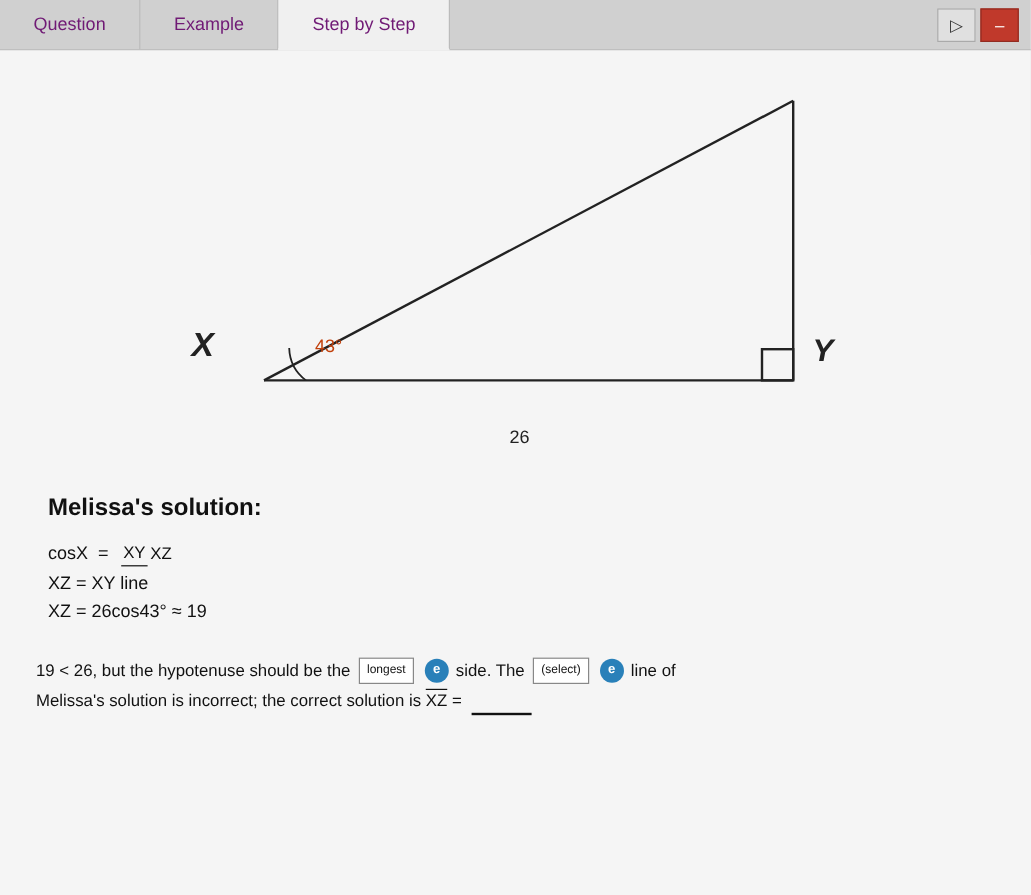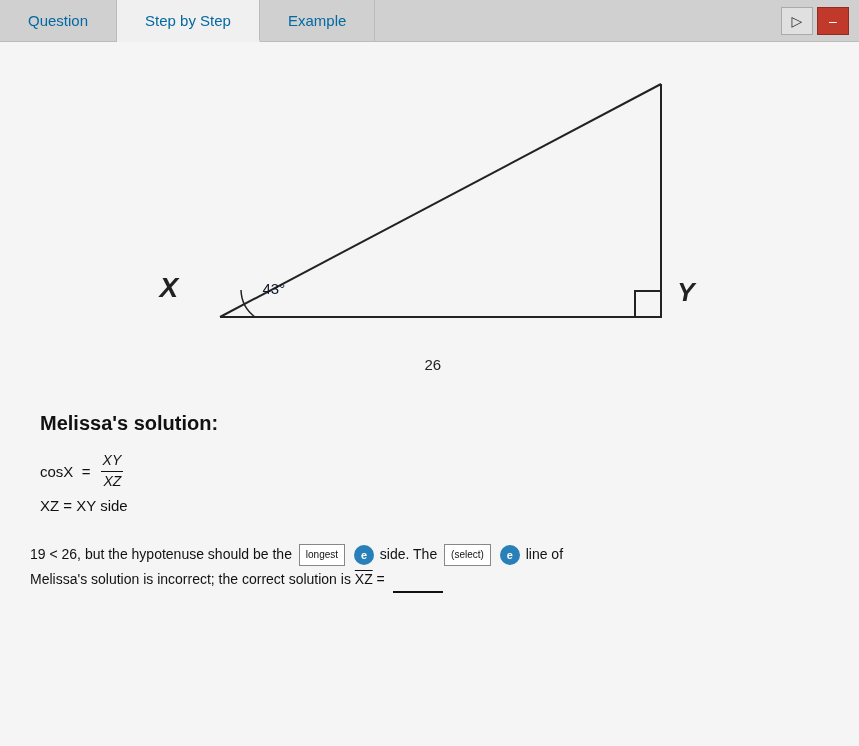--- a/index.html
+++ b/index.html
@@ -20,21 +20,21 @@
     }
 
     .tab {
       display: flex;
       align-items: center;
       padding: 0 28px;
       font-size: 15px;
       font-weight: 500;
       cursor: pointer;
       border-right: 1px solid #bbb;
-      color: #0369a1;
+      color: #701a75;
     }
 
     .tab.active {
       background: #f0f0f0;
       border-bottom: 2px solid #f0f0f0;
       margin-bottom: -1px;
     }
 
     .tab-step-by-step {
       background: #f0f0f0;
@@ -116,21 +116,21 @@
       font-weight: bold;
       font-style: italic;
       color: #222;
     }
 
     .label-angle {
       position: absolute;
       left: 158px;
       top: 218px;
       font-size: 15px;
-      color: #0f172a;
+      color: #c2410c;
       text-align: center;
     }
 
     .label-26 {
       position: absolute;
       left: 320px;
       top: 294px;
       font-size: 15px;
       color: #222;
     }
@@ -150,26 +150,25 @@
       font-size: 15px;
       color: #111;
       margin-bottom: 6px;
       display: flex;
       align-items: center;
       gap: 4px;
     }
 
     .fraction {
       display: inline-flex;
-      flex-direction: column;
+      flex-direction: row;
       align-items: flex-end;
       font-size: 14px;
       margin: 0 2px;
       vertical-align: middle;
-      font-style: italic;
     }
 
     .fraction .num {
       border-bottom: 1px solid #111;
       padding: 0 2px;
       line-height: 1.4;
     }
 
     .fraction .den {
       padding: 0 2px;
@@ -221,25 +220,25 @@
       text-decoration: overline;
     }
   </style>
 </head>
 <body>
 
 <div class="top-bar">
   <div class="tab">
     <span>Question</span>
   </div>
+  <div class="tab">
+    <span>Example</span>
+  </div>
   <div class="tab active tab-step-by-step">
     <span>Step by Step</span>
-  </div>
-  <div class="tab">
-    <span>Example</span>
   </div>
   <div class="top-bar-spacer"></div>
   <div class="top-bar-buttons">
     <div class="btn-play">
       <span>▷</span>
     </div>
     <div class="btn-red">
       <span>–</span>
     </div>
   </div>
@@ -282,23 +281,26 @@
 
     <div class="math-line">
       <span>cosX &nbsp;=&nbsp;</span>
       <span class="fraction">
         <span class="num">XY</span>
         <span class="den">XZ</span>
       </span>
     </div>
 
     <div class="math-line">
-      <span>XZ  =  XY side</span>
-    </div>
-
+      <span>XZ  =  XY line</span>
+    </div>
+
+    <div class="math-line">
+      <span>XZ  =  26cos43°  ≈  19</span>
+    </div>
   </div>
 
   <div class="bottom-text">
     <span>19 &lt; 26, but the hypotenuse should be the</span>
     <span class="inline-box">longest</span>
     <span class="inline-circle-btn">e</span>
     <span>side. The</span>
     <span class="inline-box">(select)</span>
     <span class="inline-circle-btn">e</span>
     <span>line of</span>

